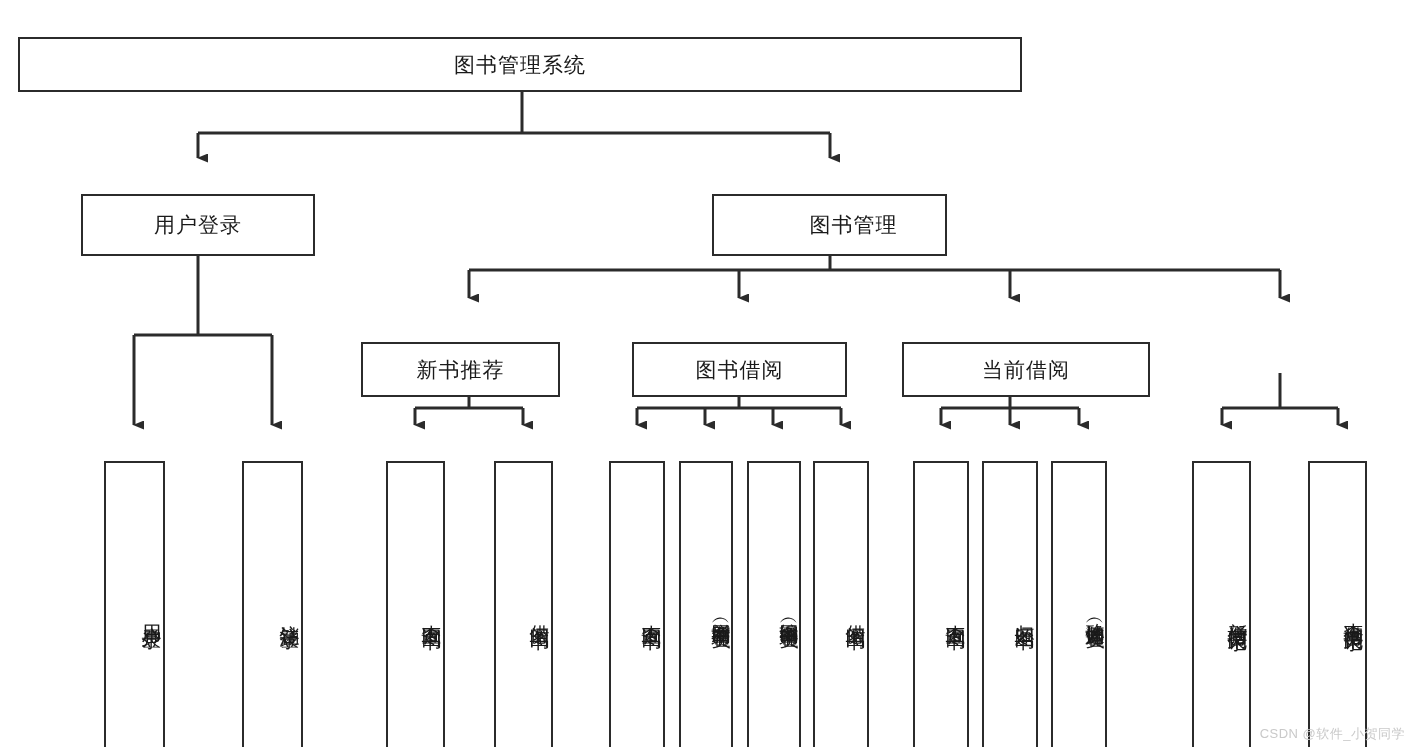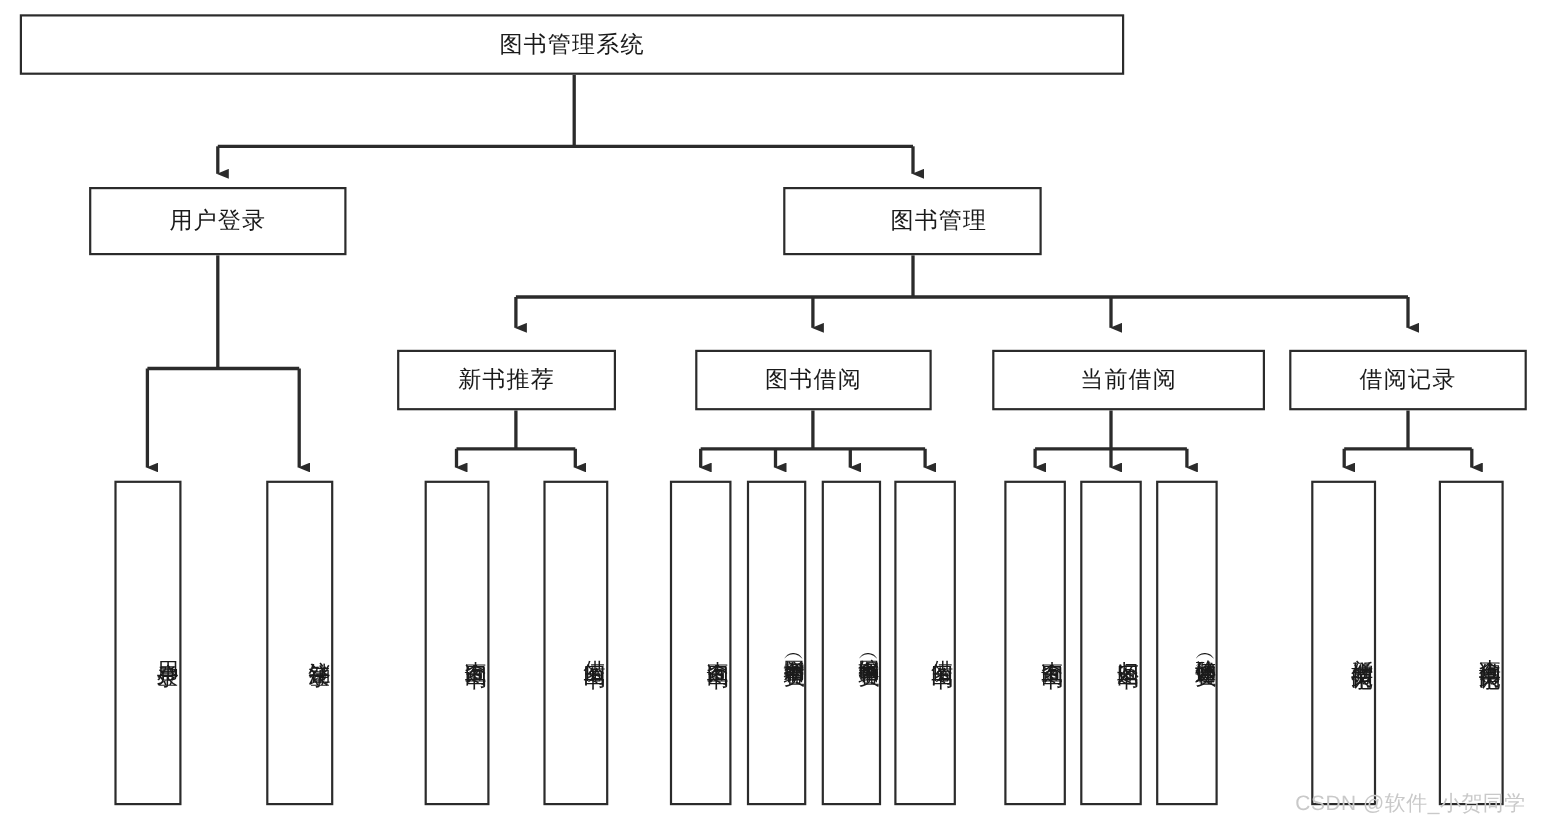--- a/index.html
+++ b/index.html
@@ -29,20 +29,21 @@
   .node {
     position: absolute;
     box-sizing: border-box;
     background: #ffffff;
     border: 2px solid #2b2b2b;
     display: flex;
     align-items: center;
     justify-content: center;
     color: #1a1a1a;
     z-index: 2;
+    margin-top: 24px;
   }
   .node-h {
     font-size: 21px;
     letter-spacing: 1px;
     line-height: 1.2;
     white-space: nowrap;
   }
   .node-v {
     writing-mode: vertical-rl;
     text-orientation: upright;
@@ -53,23 +54,23 @@
     justify-content: center;
     padding-top: 8px;
     text-align: center;
   }
   .node-v.tall-text {
     font-size: 19px;
     letter-spacing: 1px;
   }
   .watermark {
     position: absolute;
-    right: 18px;
+    right: 0;
     bottom: 4px;
-    font-size: 19px;
+    font-size: 13px;
     color: #c9c9c9;
     white-space: nowrap;
     z-index: 3;
     letter-spacing: 0.5px;
   }
 </style>
 </head>
 <body>
 
 <div id="diagram-root">
@@ -125,21 +126,20 @@
   </svg>
 
   <div class="node node-h" style="left:18px; top:13px; width:1004px; height:55px;">图书管理系统</div>
 
   <div class="node node-h" style="left:81px; top:170px; width:234px; height:62px;">用户登录</div>
   <div class="node node-h" style="left:712px; top:170px; width:235px; height:62px;padding-left:48px;">图书管理</div>
 
   <div class="node node-h" style="left:361px; top:318px; width:199px; height:55px;">新书推荐</div>
   <div class="node node-h" style="left:632px; top:318px; width:215px; height:55px;">图书借阅</div>
   <div class="node node-h" style="left:902px; top:318px; width:248px; height:55px;">当前借阅</div>
-  <div class="node node-h" style="left:1172px; top:318px; width:216px; height:55px;">借阅记录</div>
 
   <div class="node node-v" style="left:104px; top:437px; width:61px; height:295px;">用户登录</div>
   <div class="node node-v" style="left:242px; top:437px; width:61px; height:295px;">注销登录</div>
 
   <div class="node node-v" style="left:386px; top:437px; width:59px; height:295px;">查询图书</div>
   <div class="node node-v" style="left:494px; top:437px; width:59px; height:295px;">借阅图书</div>
 
   <div class="node node-v" style="left:609px; top:437px; width:56px; height:295px;">查询图书</div>
   <div class="node node-v tall-text" style="left:679px; top:437px; width:54px; height:295px;">新增图书（管理员）</div>
   <div class="node node-v tall-text" style="left:747px; top:437px; width:54px; height:295px;">编辑图书（管理员）</div>

